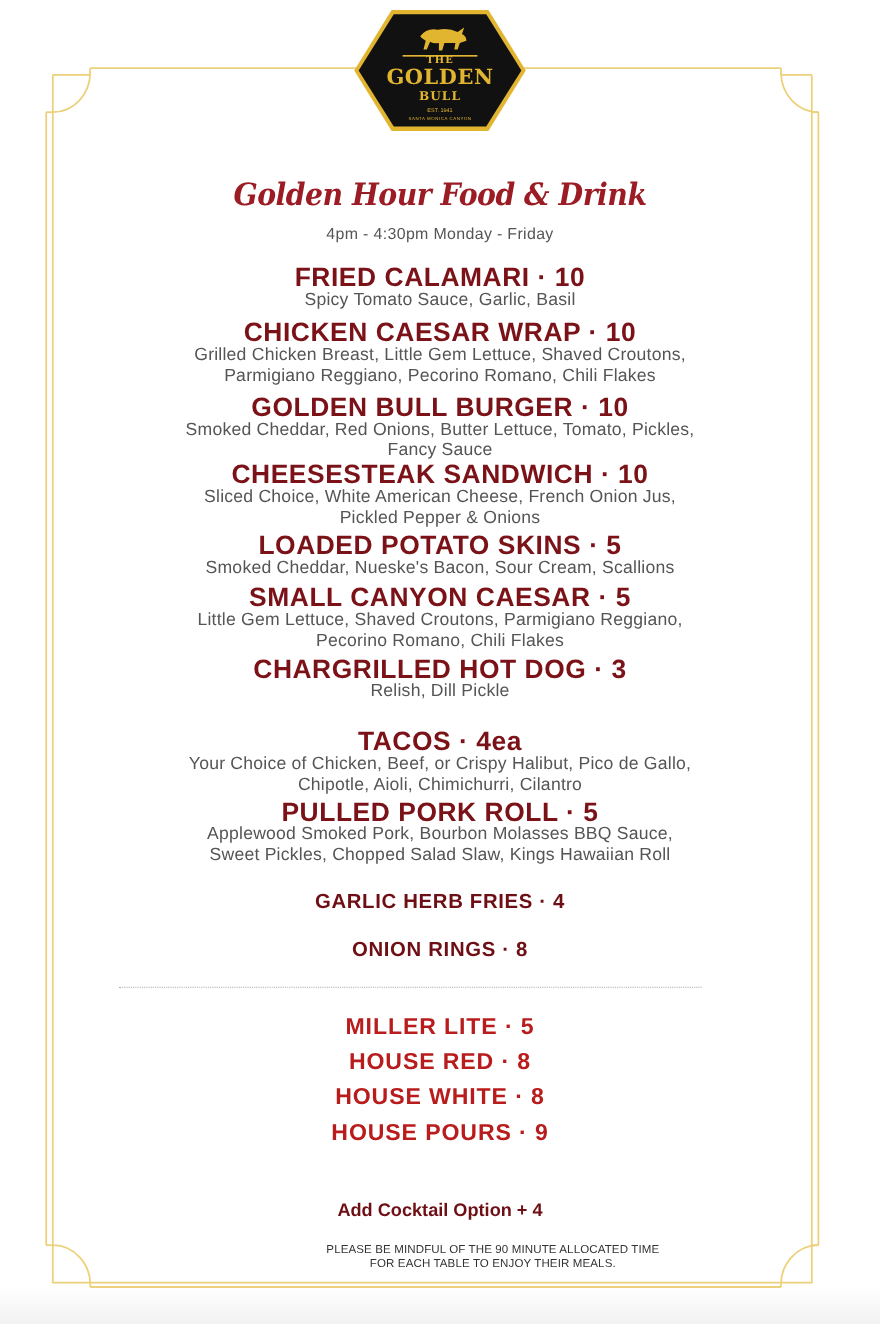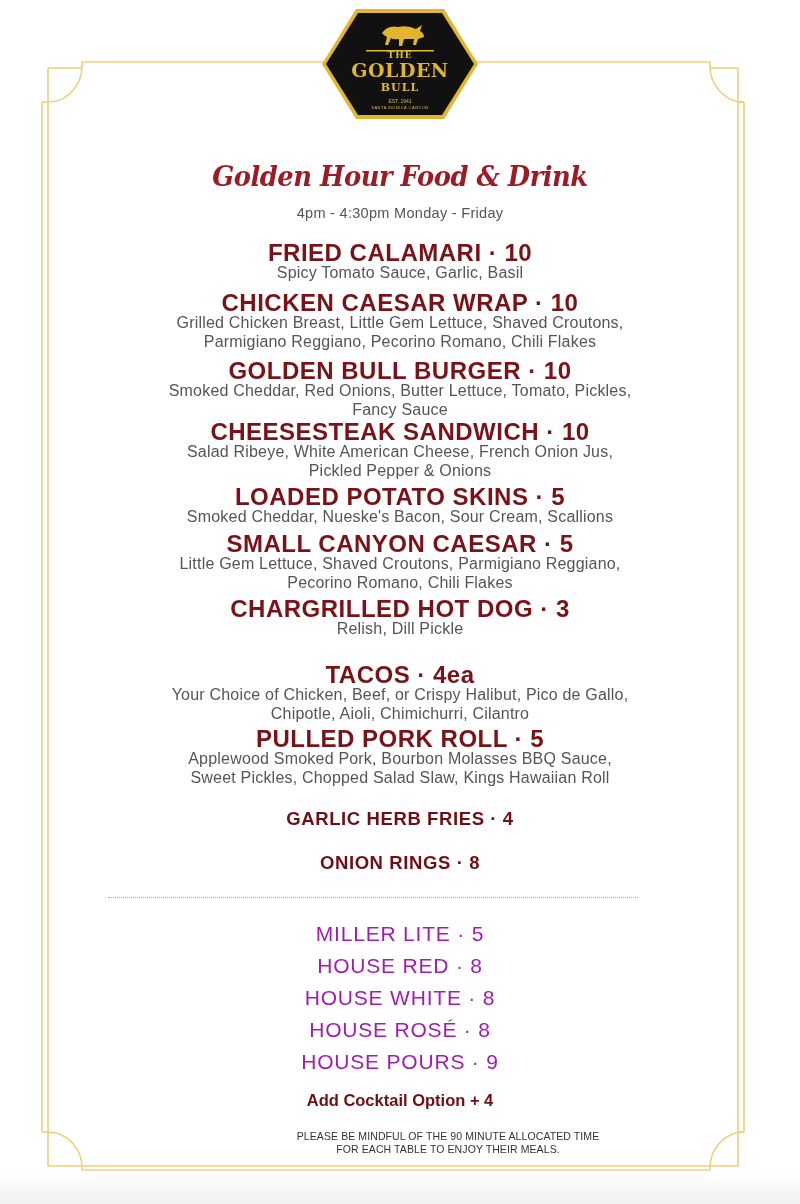--- a/index.html
+++ b/index.html
@@ -17,21 +17,21 @@
   .title {
     font-family: "DejaVu Serif", serif; font-style: italic; font-weight: bold;
     color: #9b1c24; font-size: 28px; letter-spacing: -0.5px; top: 160px;
     transform: scaleX(0.92);
   }
   .hours { color: #555; font-size: 14.5px; top: 205px; letter-spacing: 0.3px; }
   .item-name { color: #7a1218; font-size: 24px; font-weight: bold; letter-spacing: 0.5px; line-height: 20px; }
   .item-desc { color: #555; font-size: 16px; line-height: 19px; letter-spacing: 0.2px; }
   .side-name { color: #6e0f15; font-size: 18.5px; font-weight: bold; letter-spacing: 0.6px; }
   .divider { position: absolute; left: 108px; width: 530px; top: 897px; border-top: 1.5px dotted #a9a9a9; height: 0; }
-  .drink-name { color: #a21caf; font-size: 21px; font-weight: normal; letter-spacing: 0.8px; line-height: 32px; }
+  .drink-name { color: #b91c1c; font-size: 21px; font-weight: bold; letter-spacing: 0.8px; line-height: 32px; }
   .addon { color: #6e0f15; font-size: 16.5px; font-weight: bold; top: 1091px; }
   .notice { color: #333; font-size: 10.5px; top: 1130px; line-height: 13px; letter-spacing: 0.1px; padding-left: 48px; }
 </style>
 </head>
 <body>
 
 <svg class="frame" viewBox="0 0 800 1204" xmlns="http://www.w3.org/2000/svg">
   <g fill="none" stroke="#ecd07a" stroke-width="1.6">
 
     <path d="M82 62 H 710"></path>
@@ -94,21 +94,21 @@
     <div class="item-desc">Grilled Chicken Breast, Little Gem Lettuce, Shaved Croutons,</div>
     <div class="item-desc">Parmigiano Reggiano, Pecorino Romano, Chili Flakes</div>
   </div>
   <div class="center" style="top:361px">
     <div class="item-name">GOLDEN BULL BURGER · 10</div>
     <div class="item-desc">Smoked Cheddar, Red Onions, Butter Lettuce, Tomato, Pickles,</div>
     <div class="item-desc">Fancy Sauce</div>
   </div>
   <div class="center" style="top:422px">
     <div class="item-name">CHEESESTEAK SANDWICH  · 10</div>
-    <div class="item-desc">Salad Ribeye, White American Cheese, French Onion Jus,</div>
+    <div class="item-desc">Sliced Choice, White American Cheese, French Onion Jus,</div>
     <div class="item-desc">Pickled Pepper &amp; Onions</div>
   </div>
   <div class="center" style="top:487px">
     <div class="item-name">LOADED POTATO SKINS · 5</div>
     <div class="item-desc">Smoked Cheddar, Nueske's Bacon, Sour Cream, Scallions</div>
   </div>
   <div class="center" style="top:534px">
     <div class="item-name">SMALL CANYON CAESAR · 5</div>
     <div class="item-desc">Little Gem Lettuce, Shaved Croutons, Parmigiano Reggiano,</div>
     <div class="item-desc">Pecorino Romano, Chili Flakes</div>
@@ -130,21 +130,20 @@
 
   <div class="center side-name" style="top:808px">GARLIC HERB FRIES · 4</div>
   <div class="center side-name" style="top:852px">ONION RINGS · 8</div>
 
   <div class="divider"></div>
 
   <div class="center" style="top:918px">
     <div class="drink-name">MILLER LITE · 5</div>
     <div class="drink-name">HOUSE RED · 8</div>
     <div class="drink-name">HOUSE WHITE · 8</div>
-    <div class="drink-name">HOUSE ROSÉ · 8</div>
     <div class="drink-name">HOUSE POURS · 9</div>
   </div>
 
   <div class="center addon">Add Cocktail Option + 4</div>
 
   <div class="center notice">
     <div>PLEASE BE MINDFUL OF THE 90 MINUTE ALLOCATED TIME</div>
     <div>FOR EACH TABLE TO ENJOY THEIR MEALS.</div>
   </div>
 </div>

